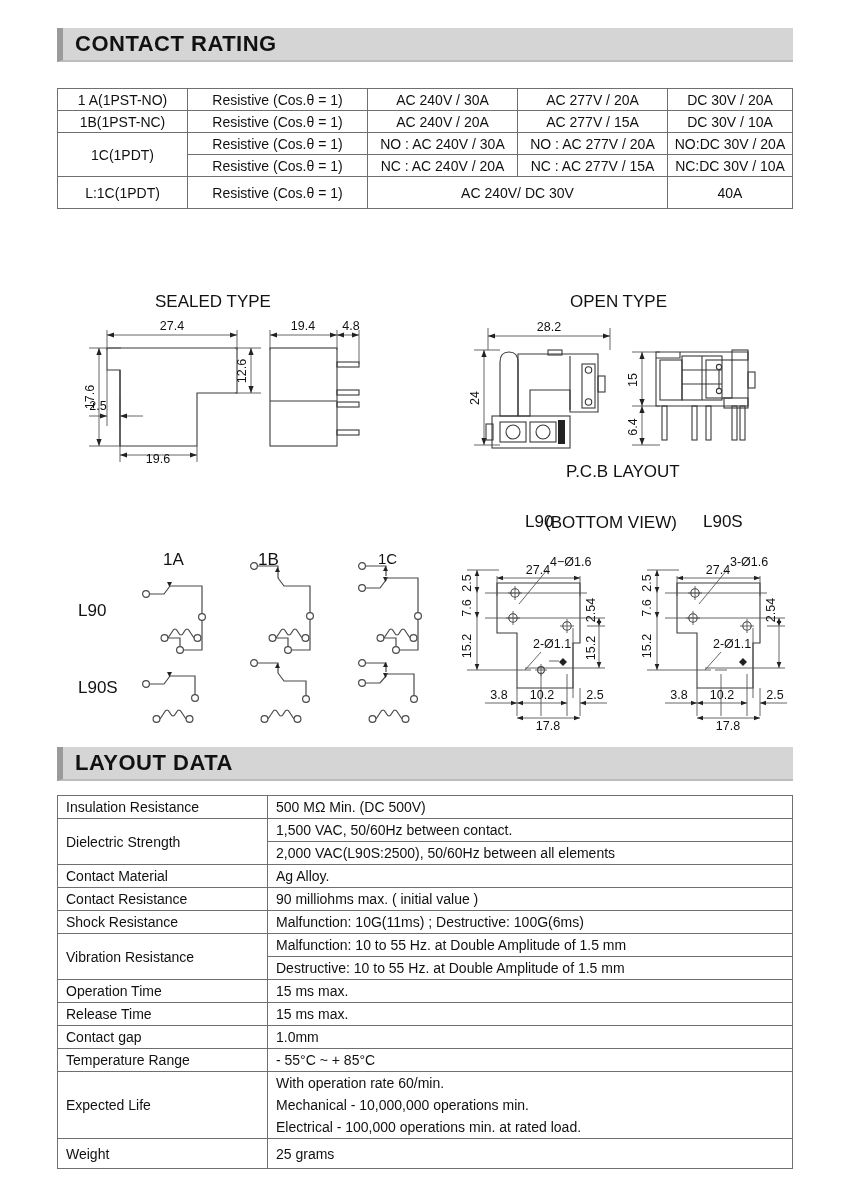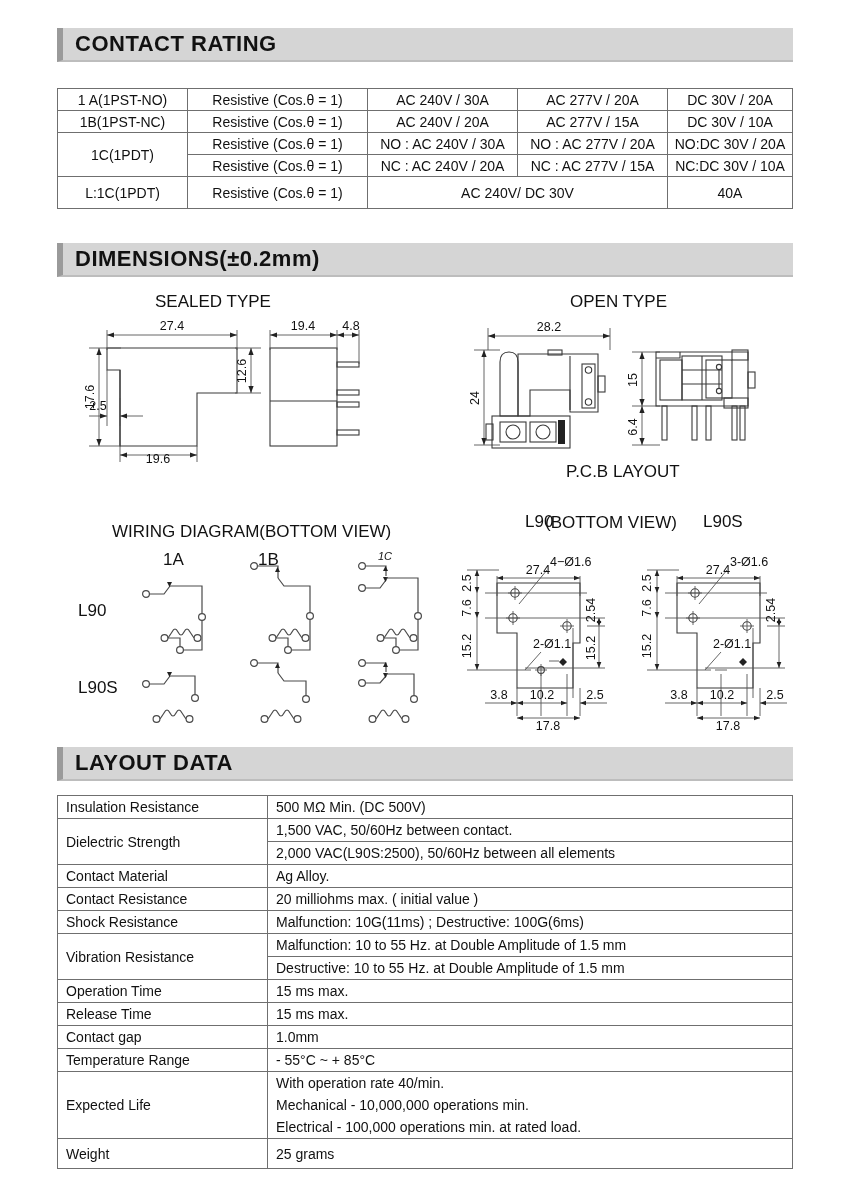--- a/index.html
+++ b/index.html
@@ -109,23 +109,20 @@
     </tr>
     <tr>
       <td style="height:32px">L:1C(1PDT)</td>
       <td>Resistive (Cos.θ = 1)</td>
       <td colspan="2">AC 240V/ DC 30V</td>
       <td>40A</td>
     </tr>
   </tbody>
     </table>
 
-  <div class="banner" style="left:57px; top:243px; width:736px;">
-    <span>DIMENSIONS(±0.2mm)</span>
-  </div>
 
   <div class="cap big" style="left:155px; top:292px;">SEALED TYPE</div>
 
   <div class="dwg" style="left:85px; top:318px;">
     <svg width="290" height="145" viewBox="0 0 290 145">
 
       <path class="ln" d="M 35,30 L 152,30 L 152,75 L 112,75 L 112,128 L 35,128 L 35,52 L 22,52 L 22,30 Z"></path>
 
       <line class="ln" x1="35" y1="52" x2="35" y2="128"></line>
 
@@ -428,25 +425,24 @@
       <line class="ln2" x1="125" y1="155" x2="152" y2="155"></line>
       <path class="dot" d="M125,155 l6,-2.3 v4.6 Z"></path>
       <text class="dimtxt" x="140" y="151" text-anchor="middle">2.5</text>
       <line class="ln2" x1="62" y1="170" x2="125" y2="170"></line>
       <path class="dot" d="M62,170 l6,-2.3 v4.6 Z"></path>
         <path class="dot" d="M125,170 l-6,-2.3 v4.6 Z"></path>
       <text class="dimtxt" x="93" y="182" text-anchor="middle">17.8</text>
     </svg>
   </div>
 
-  <div class="cap big" style="left:112px; top:522px;">WIRING DIAGRAM(BOTTOM VIEW)</div>
 
   <div class="cap" style="left:163px; top:550px; font-size:17px;">1A</div>
   <div class="cap" style="left:258px; top:550px; font-size:17px;">1B</div>
-  <div class="cap" style="left:378px; top:550px; font-size:11px;font-style:italic;">1C</div>
+  <div class="cap" style="left:378px; top:550px; font-size:15px;">1C</div>
 
   <div class="cap" style="left:78px; top:601px; font-size:17px;">L90</div>
   <div class="cap" style="left:78px; top:678px; font-size:17px;">L90S</div>
 
   <div class="dwg" style="left:140px; top:572px;">
     <svg width="90" height="90" viewBox="0 0 90 90">
       <circle class="node" cx="6" cy="22" r="3.4"></circle>
       <path class="schem" d="M 9.4,22 L 24,22 L 30,14"></path>
       <path class="schem" d="M 30,14 L 62,14 L 62,45"></path>
       <path class="dot" d="M27,10 l5,0 l-2.5,5 Z"></path>
@@ -565,21 +561,21 @@
     </tr>
     <tr>
       <td>2,000 VAC(L90S:2500), 50/60Hz between all elements</td>
     </tr>
     <tr>
       <td class="label">Contact Material</td>
       <td>Ag Alloy.</td>
     </tr>
     <tr>
       <td class="label">Contact Resistance</td>
-      <td>20 milliohms max. ( initial value )</td>
+      <td>90 milliohms max. ( initial value )</td>
     </tr>
     <tr>
       <td class="label">Shock Resistance</td>
       <td>Malfunction: 10G(11ms) ; Destructive: 100G(6ms)</td>
     </tr>
     <tr>
       <td class="label" rowspan="2">Vibration Resistance</td>
       <td>Malfunction: 10 to 55 Hz. at Double Amplitude of 1.5 mm</td>
     </tr>
     <tr>
@@ -596,21 +592,21 @@
     <tr>
       <td class="label">Contact  gap</td>
       <td>1.0mm</td>
     </tr>
     <tr>
       <td class="label">Temperature Range</td>
       <td>- 55°C ~ + 85°C</td>
     </tr>
     <tr>
       <td class="label" rowspan="3">Expected Life</td>
-      <td style="border-bottom:none">With operation rate 40/min.</td>
+      <td style="border-bottom:none">With operation rate 60/min.</td>
     </tr>
     <tr>
       <td style="border-top:none;border-bottom:none">Mechanical - 10,000,000 operations min.</td>
     </tr>
     <tr>
       <td style="border-top:none">Electrical - 100,000 operations min. at rated load.</td>
     </tr>
     <tr>
       <td class="label" style="height:30px">Weight</td>
       <td>25  grams</td>

